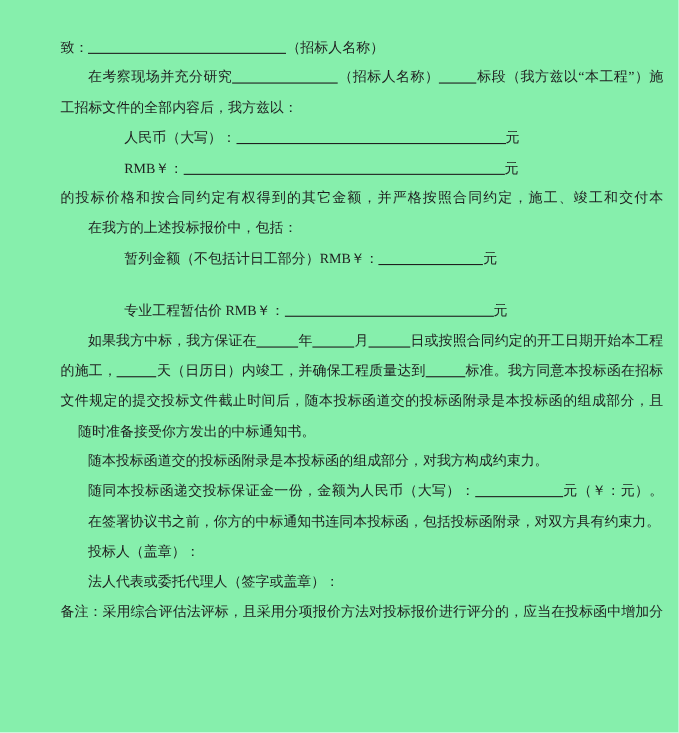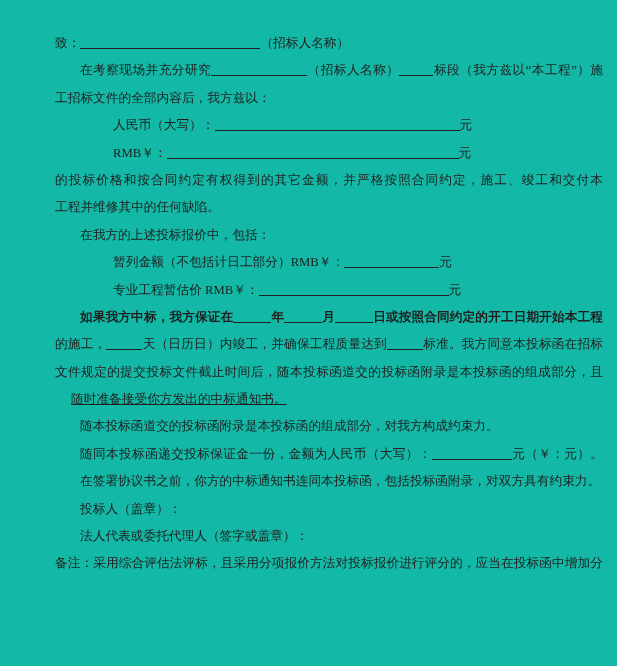--- a/index.html
+++ b/index.html
@@ -4,21 +4,21 @@
 <style>
   html, body {
     margin: 0;
     padding: 0;
     background: #ffffff;
   }
   .page {
     position: relative;
     width: 617px;
     height: 666px;
-    background: #14b8a6;
+    background: #86efac;
     box-sizing: border-box;
     padding: 30px 14px 0 55px;
     color: #1f1f1f;
     font-family: "Liberation Serif", "DejaVu Serif", serif;
     overflow: hidden;
   }
   .line {
     font-size: 12.7px;
     line-height: 27.4px;
     height: 27.4px;
@@ -42,28 +42,27 @@
 <body>
 
 <div class="page">
   <div>
       <div class="line" style="padding-left: 0px;"><span class="seg">致：</span><span class="blank" style="width: 180px;"></span><span class="seg">（招标人名称）</span></div>
       <div class="line fill" style="padding-left: 25px;"><span class="seg">在考察现场并充分研究</span><span class="blank" style="width: 96px;"></span><span class="seg">（招标人名称）</span><span class="blank" style="width: 34px;"></span><span class="seg">标段（我方兹以“本工程”）施</span></div>
       <div class="line" style="padding-left: 0px;"><span class="seg">工招标文件的全部内容后，我方兹以：</span></div>
       <div class="line" style="padding-left: 58px;"><span class="seg">人民币（大写）：</span><span class="blank" style="width: 245px;"></span><span class="seg">元</span></div>
       <div class="line" style="padding-left: 58px;"><span class="seg">RMB￥：</span><span class="blank" style="width: 292px;"></span><span class="seg">元</span></div>
       <div class="line fill" style="padding-left: 0px;"><span class="seg">的投标价格和按合同约定有权得到的其它金额，并严格按照合同约定，施工、竣工和交付本</span></div>
-      <div class="line" style="padding-left: 0px;"><span class="seg">工程并维修其中的任何缺陷。</span></div>
       <div class="line" style="padding-left: 25px;"><span class="seg">在我方的上述投标报价中，包括：</span></div>
       <div class="line" style="padding-left: 58px;"><span class="seg">暂列金额（不包括计日工部分）RMB￥：</span><span class="blank" style="width: 95px;"></span><span class="seg">元</span></div>
-      <div class="line" style="padding-left: 58px;"><span class="seg">专业工程暂估价 RMB￥：</span><span class="blank" style="width: 190px;"></span><span class="seg">元</span></div>
-      <div class="line fill" style="padding-left: 25px; font-weight: bold;"><span class="seg">如果我方中标，我方保证在</span><span class="blank" style="width: 38px;"></span><span class="seg">年</span><span class="blank" style="width: 38px;"></span><span class="seg">月</span><span class="blank" style="width: 38px;"></span><span class="seg">日或按照合同约定的开工日期开始本工程</span></div>
+      <div class="line" style="padding-left: 58px; margin-top: 20px;"><span class="seg">专业工程暂估价 RMB￥：</span><span class="blank" style="width: 190px;"></span><span class="seg">元</span></div>
+      <div class="line fill" style="padding-left: 25px;"><span class="seg">如果我方中标，我方保证在</span><span class="blank" style="width: 38px;"></span><span class="seg">年</span><span class="blank" style="width: 38px;"></span><span class="seg">月</span><span class="blank" style="width: 38px;"></span><span class="seg">日或按照合同约定的开工日期开始本工程</span></div>
       <div class="line fill" style="padding-left: 0px;"><span class="seg">的施工，</span><span class="blank" style="width: 36px;"></span><span class="seg">天（日历日）内竣工，并确保工程质量达到</span><span class="blank" style="width: 36px;"></span><span class="seg">标准。我方同意本投标函在招标</span></div>
       <div class="line fill" style="padding-left: 0px;"><span class="seg">文件规定的提交投标文件截止时间后，随本投标函道交的投标函附录是本投标函的组成部分，且</span></div>
-      <div class="line" style="padding-left: 16px; text-decoration: underline;"><span class="seg">随时准备接受你方发出的中标通知书。</span></div>
+      <div class="line" style="padding-left: 16px;"><span class="seg">随时准备接受你方发出的中标通知书。</span></div>
       <div class="line" style="padding-left: 25px;"><span class="seg">随本投标函道交的投标函附录是本投标函的组成部分，对我方构成约束力。</span></div>
       <div class="line fill" style="padding-left: 25px;"><span class="seg">随同本投标函递交投标保证金一份，金额为人民币（大写）：</span><span class="blank" style="width: 80px;"></span><span class="seg">元（￥：元）。</span></div>
       <div class="line" style="padding-left: 25px;"><span class="seg">在签署协议书之前，你方的中标通知书连同本投标函，包括投标函附录，对双方具有约束力。</span></div>
       <div class="line" style="padding-left: 25px;"><span class="seg">投标人（盖章）：</span></div>
       <div class="line" style="padding-left: 25px;"><span class="seg">法人代表或委托代理人（签字或盖章）：</span></div>
       <div class="line fill" style="padding-left: 0px;"><span class="seg">备注：采用综合评估法评标，且采用分项报价方法对投标报价进行评分的，应当在投标函中增加分</span></div>
     </div>
 </div>
 
 </body></html>

